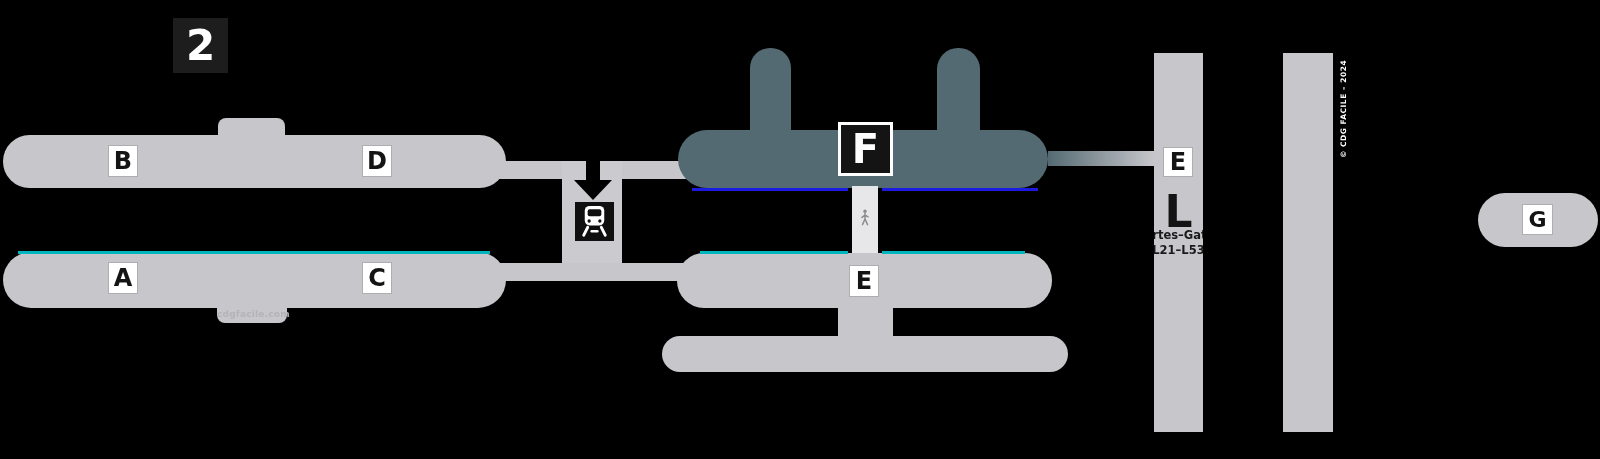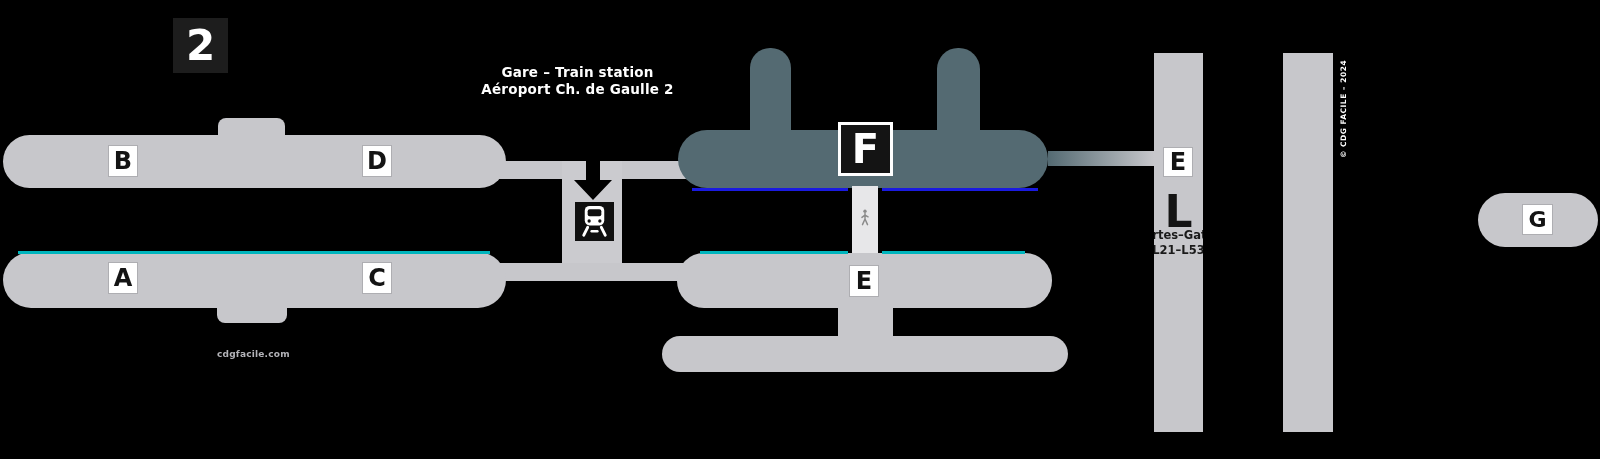--- a/index.html
+++ b/index.html
@@ -34,21 +34,21 @@
     font-weight:bold;color:#1a1a1a;font-size:11.5px;line-height:13px;
   }
   .vwm{position:absolute;left:1334px;top:53px;width:18px;height:112px;}
   .vwm span{
     position:absolute;left:50%;top:50%;
     transform:translate(-50%,-50%) rotate(-90deg);
     white-space:nowrap;font-size:7.5px;letter-spacing:.5px;color:#ffffff;font-weight:bold;
   }
   .site-wm{
     position:absolute;width:100%;text-align:center;top:3px;
-    font-size:9px;color:#b3b3b8;font-weight:bold;letter-spacing:.2px;margin-top:40px;
+    font-size:9px;color:#b3b3b8;font-weight:bold;letter-spacing:.2px;
   }
 </style>
 </head>
 <body>
 
 <div class="canvas">
 
   <div class="black-badge" style="left:173px;top:18px;width:55px;height:55px;font-size:42px;">2</div>
 
   <div class="shape" style="left:218px;top:118px;width:67px;height:22px;border-radius:8px 8px 0 0;"></div>
@@ -62,24 +62,20 @@
   <div class="line" style="left:18px;top:251px;width:472px;background:#00b5bd;"></div>
   <div class="shape" style="left:217px;top:306px;width:70px;height:17px;border-radius:0 0 8px 8px;">
     <div class="site-wm">cdgfacile.com</div>
   </div>
 
   <div class="badge" style="left:108px;top:145px;width:30px;height:32px;font-size:24px;">B</div>
   <div class="badge" style="left:362px;top:145px;width:30px;height:32px;font-size:24px;">D</div>
   <div class="badge" style="left:108px;top:262px;width:30px;height:32px;font-size:24px;">A</div>
   <div class="badge" style="left:362px;top:262px;width:30px;height:32px;font-size:24px;">C</div>
 
-  <div class="station-label" style="left:480px;top:64px;width:195px;">
-    <div>Gare – Train station</div>
-    <div>Aéroport Ch. de Gaulle 2</div>
-  </div>
 
   <svg class="abs" style="left:574px;top:160px;" width="38" height="40" viewBox="0 0 38 40">
     <polygon points="12,0 26,0 26,20 38,20 19,40 0,20 12,20" fill="#000000"></polygon>
   </svg>
 
   <div class="abs" style="left:575px;top:202px;width:39px;height:39px;background:#0f0f0f;">
     <svg width="39" height="39" viewBox="0 0 40 40">
       <rect x="10" y="4" width="20" height="20" rx="5" fill="#ffffff"></rect>
       <rect x="13" y="7.5" width="14" height="7" rx="2" fill="#0f0f0f"></rect>
       <circle cx="14.5" cy="19.5" r="1.7" fill="#0f0f0f"></circle>

